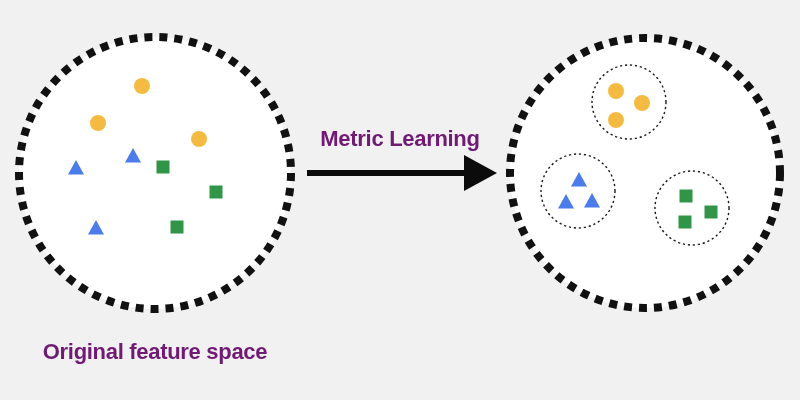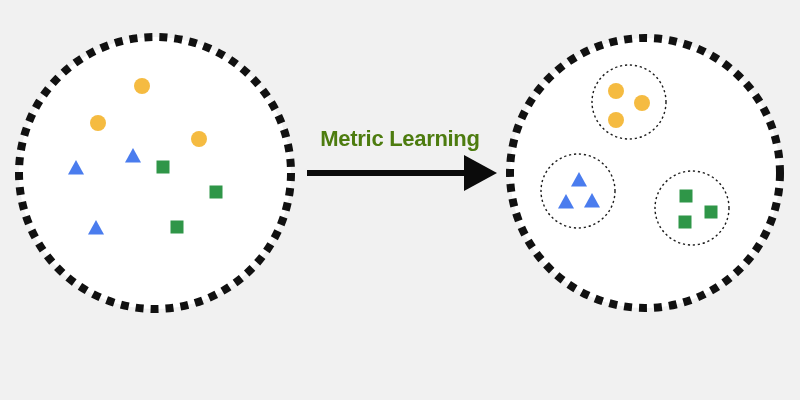--- a/index.html
+++ b/index.html
@@ -18,21 +18,21 @@
   }
   svg.diagram {
     position: absolute;
     left: 0;
     top: 0;
   }
   .label {
     position: absolute;
     text-align: center;
     font-weight: 700;
-    color: #4d7c0f;
+    color: #701a75;
     font-size: 22px;
     letter-spacing: -0.3px;
     white-space: nowrap;
   }
   .left-label  { left: 0px;   top: 339px; width: 310px; }
   .right-label { left: 490px; top: 339px; width: 310px; }
   .arrow-label { left: 300px; top: 126px; width: 200px; }
 </style>
 </head>
 <body style="background: rgb(241, 241, 241);">
@@ -59,13 +59,14 @@
       <polygon points="566,194 558,208.5 574,208.5" fill="#4A7CEE"></polygon>
       <polygon points="592,193 584,207.5 600,207.5" fill="#4A7CEE"></polygon>
       <circle cx="692" cy="208" r="37" fill="none" stroke="#1c1c1c" stroke-width="1.4" stroke-dasharray="2.2 2.8"></circle>
       <rect x="679.5" y="189.5" width="13" height="13" fill="#2F9648"></rect>
       <rect x="704.5" y="205.5" width="13" height="13" fill="#2F9648"></rect>
       <rect x="678.5" y="215.5" width="13" height="13" fill="#2F9648"></rect>
       <line x1="307" y1="173" x2="466" y2="173" stroke="#0b0b0b" stroke-width="6"></line>
       <polygon points="464,155 464,191 497,173" fill="#0b0b0b"></polygon>
     </svg>
   <div class="label arrow-label">Metric Learning</div>
+  <div class="label left-label">Original feature space</div>
 </main>
 
 </body></html>

